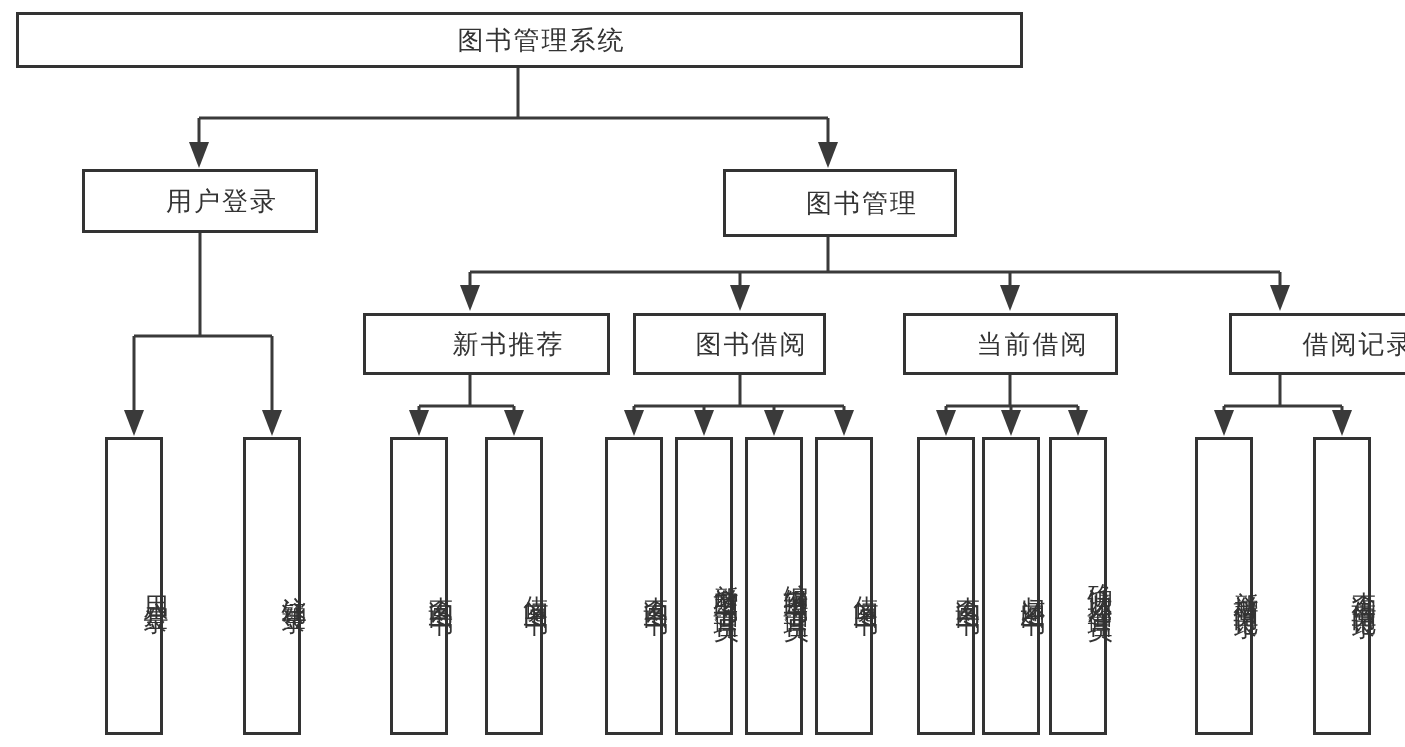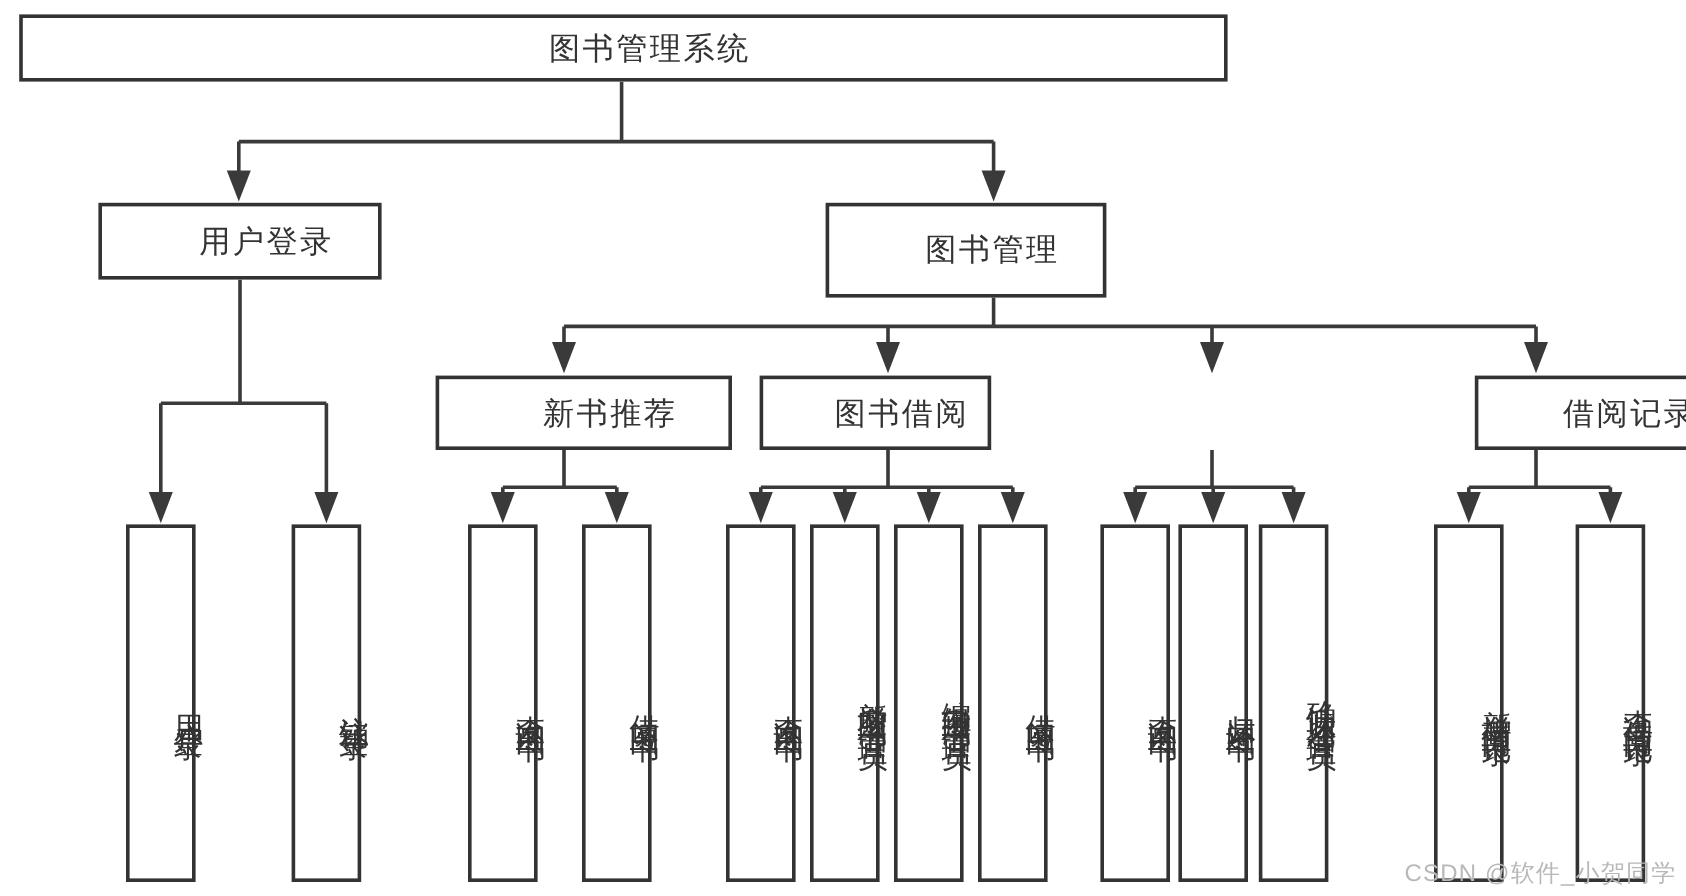--- a/index.html
+++ b/index.html
@@ -56,38 +56,38 @@
       <polygon points="1001,410 1021,410 1011,436"></polygon>
       <polygon points="1068,410 1088,410 1078,436"></polygon>
       <polygon points="1214,410 1234,410 1224,436"></polygon>
       <polygon points="1332,410 1352,410 1342,436"></polygon>
     </g>
   </svg>
 
   <div class="box" style="left:16px;top:12px;width:1007px;height:56px">图书管理系统</div>
 
   <div class="box" style="left:82px;top:169px;width:236px;height:64px">用户登录</div>
-  <div class="box" style="left:688px;top:169px;width:234px;height:79px">图书管理</div>
+  <div class="box" style="left:723px;top:169px;width:234px;height:68px">图书管理</div>
 
   <div class="box" style="left:363px;top:313px;width:247px;height:62px">新书推荐</div>
   <div class="box" style="left:633px;top:313px;width:193px;height:62px">图书借阅</div>
+  <div class="box" style="left:903px;top:313px;width:215px;height:62px">当前借阅</div>
   <div class="box" style="left:1229px;top:313px;width:215px;height:62px">借阅记录</div>
 
   <div class="box v" style="left:105px;top:437px;width:58px;height:298px">用户登录</div>
   <div class="box v" style="left:243px;top:437px;width:58px;height:298px">注销登录</div>
 
   <div class="box v" style="left:390px;top:437px;width:58px;height:298px">查询图书</div>
   <div class="box v" style="left:485px;top:437px;width:58px;height:298px">借阅图书</div>
 
   <div class="box v" style="left:605px;top:437px;width:58px;height:298px">查询图书</div>
   <div class="box v" style="left:675px;top:437px;width:58px;height:298px">新增图书（管理员）</div>
   <div class="box v" style="left:745px;top:437px;width:58px;height:298px">编辑图书（管理员）</div>
   <div class="box v" style="left:815px;top:437px;width:58px;height:298px">借阅图书</div>
 
   <div class="box v" style="left:917px;top:437px;width:58px;height:298px">查询图书</div>
   <div class="box v" style="left:982px;top:437px;width:58px;height:298px">归还图书</div>
   <div class="box v" style="left:1049px;top:437px;width:58px;height:298px">确认归还（管理员）</div>
 
   <div class="box v" style="left:1195px;top:437px;width:58px;height:298px">新增借阅记录</div>
   <div class="box v" style="left:1313px;top:437px;width:58px;height:298px">查询借阅记录</div>
 
-  <div class="watermark">CSDN @软件_小贺同学</div>
 </div>
 
 </body></html>

